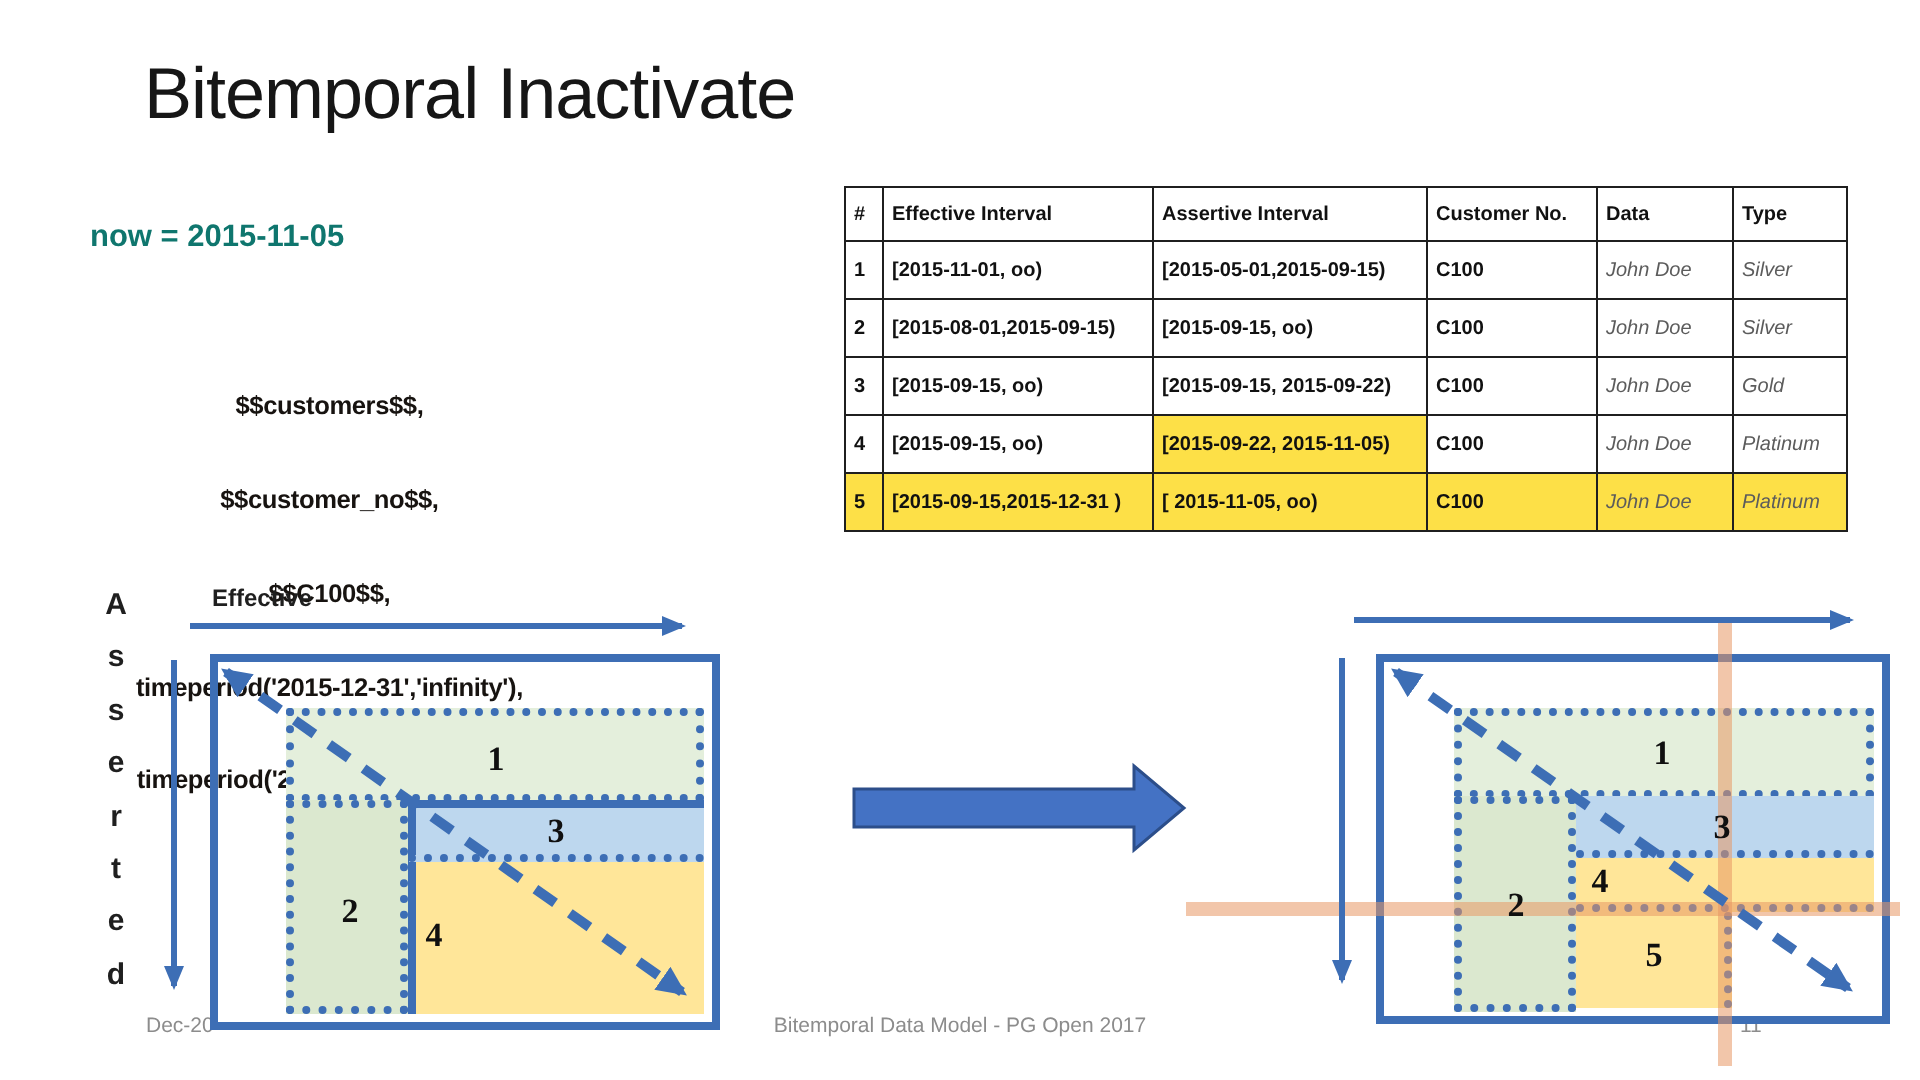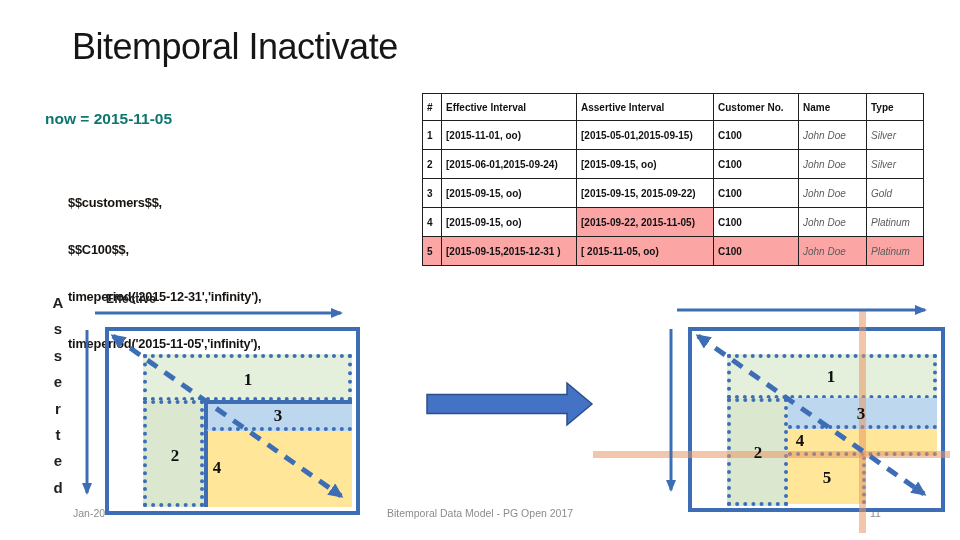--- a/index.html
+++ b/index.html
@@ -7,32 +7,32 @@
     width:960px;height:540px;position:relative;overflow:hidden;
     background:#ffffff;font-family:"Liberation Sans",sans-serif;
   }
   .abs{position:absolute;}
 
   
   .slide-title{left:72px;top:26px;font-size:36px;color:#161616;letter-spacing:-0.5px;white-space:nowrap;}
   .now-label{left:45px;top:110px;font-size:15.5px;font-weight:bold;color:#0f766e;white-space:nowrap;}
   .code{left:42px;top:164px;font-size:12.8px;font-weight:bold;color:#171310;
         line-height:15.6px;white-space:pre;letter-spacing:-0.2px;}
-  .code .indent{padding-left:26px;}
+  .code .indent{padding-left:26px;text-align:center;}
 
   
   table.result{border-collapse:collapse;position:absolute;left:422px;top:93px;table-layout:fixed;}
   table.result th,table.result td{
     border:1.2px solid #1f1f1f;font-size:10px;padding:0 2px 0 4px;
     text-align:left;vertical-align:middle;overflow:hidden;white-space:nowrap;
   }
   table.result th{height:26px;font-weight:bold;color:#111;}
   table.result td{height:28px;font-weight:bold;color:#111;}
   table.result td.dim{font-weight:normal;color:#5c5c5c;font-style:italic;}
-  .hl{background:#fca5a5;}
+  .hl{background:#fde047;}
 
   
   .asserted{left:50px;top:290px;width:16px;text-align:center;font-size:15px;font-weight:600;color:#1f1f1f;z-index:5;}
   .asserted span{display:block;height:26.4px;line-height:26.4px;}
   .effective-label{left:106px;top:292px;font-size:12px;font-weight:600;color:#1f1f1f;z-index:5;}
 
   .bibox{border:4px solid #3D6EB5;z-index:2;}
   .box-left{left:105px;top:327px;width:247px;height:180px;}
   .box-right{left:688px;top:327px;width:249px;height:177px;}
   .region{z-index:1;box-sizing:border-box;}
@@ -66,54 +66,55 @@
   .footer-page{left:870px;}
 </style>
 </head>
 <body>
 
 <div class="abs slide-title">Bitemporal Inactivate</div>
 <div class="abs now-label">now = 2015-11-05</div>
 
 <div class="abs code">
   <div class="indent">$$customers$$,</div>
+  <div class="indent">$$customer_no$$,</div>
   <div class="indent">$$C100$$,</div>
   <div class="indent">timeperiod('2015-12-31','infinity'),</div>
   <div class="indent">timeperiod('2015-11-05','infinity'),</div>
 </div>
 
 <table class="result">
   <colgroup>
     <col style="width:19px">
       <col style="width:135px">
       <col style="width:137px">
     <col style="width:85px">
       <col style="width:68px">
       <col style="width:57px">
   </colgroup>
   <tbody>
       <tr>
     <th>#</th>
     <th>Effective Interval</th>
     <th>Assertive Interval</th>
     <th>Customer No.</th>
-    <th>Name</th>
+    <th>Data</th>
     <th>Type</th>
   </tr>
   <tr>
     <td>1</td>
     <td>[2015-11-01, oo)</td>
     <td>[2015-05-01,2015-09-15)</td>
     <td>C100</td>
     <td class="dim">John Doe</td>
     <td class="dim">Silver</td>
   </tr>
   <tr>
     <td>2</td>
-    <td>[2015-06-01,2015-09-24)</td>
+    <td>[2015-08-01,2015-09-15)</td>
     <td>[2015-09-15, oo)</td>
     <td>C100</td>
     <td class="dim">John Doe</td>
     <td class="dim">Silver</td>
   </tr>
   <tr>
     <td>3</td>
     <td>[2015-09-15, oo)</td>
     <td>[2015-09-15, 2015-09-22)</td>
     <td>C100</td>
@@ -192,15 +193,15 @@
   <line x1="87" y1="330" x2="87" y2="493" stroke="#3D6EB5" stroke-width="3" marker-end="url(#ah-small)"></line>
   <line x1="113" y1="336" x2="341" y2="496" stroke="#3D6EB5" stroke-width="5" stroke-dasharray="12 9" marker-start="url(#ah-big)" marker-end="url(#ah-big)"></line>
 
   <path d="M427,394.5 L567,394.5 L567,383 L592,404 L567,425 L567,413.5 L427,413.5 Z" fill="#4472C4" stroke="#2C4E8A" stroke-width="1.5"></path>
 
   <line x1="677" y1="310" x2="925" y2="310" stroke="#3D6EB5" stroke-width="3" marker-end="url(#ah-small)"></line>
   <line x1="671" y1="329" x2="671" y2="490" stroke="#3D6EB5" stroke-width="3" marker-end="url(#ah-small)"></line>
   <line x1="698" y1="336" x2="924" y2="494" stroke="#3D6EB5" stroke-width="5" stroke-dasharray="12 9" marker-start="url(#ah-big)" marker-end="url(#ah-big)"></line>
 </svg>
 
-<div class="abs footer footer-date">Jan-20</div>
+<div class="abs footer footer-date">Dec-20</div>
 <div class="abs footer footer-title">Bitemporal Data Model - PG Open 2017</div>
 <div class="abs footer footer-page">11</div>
 
 </body></html>

